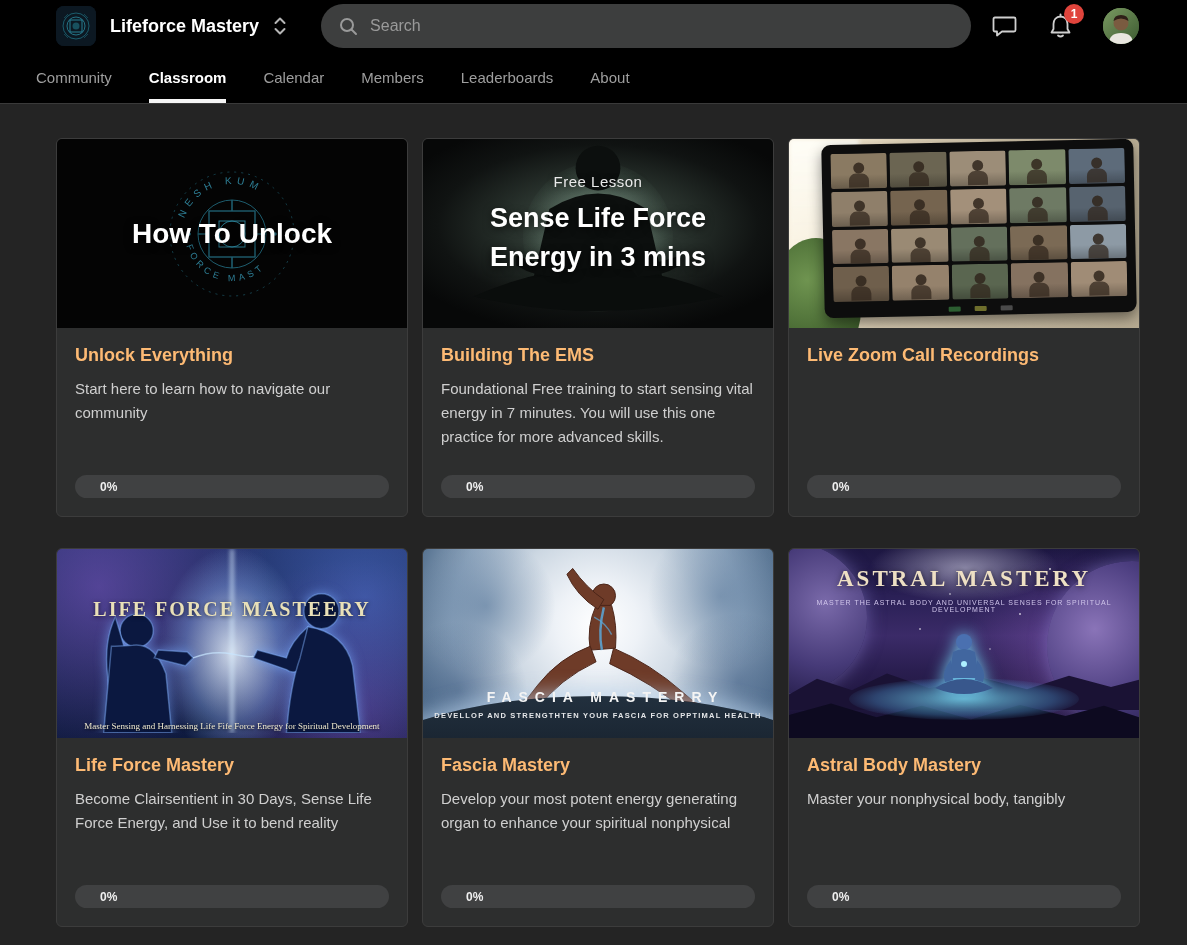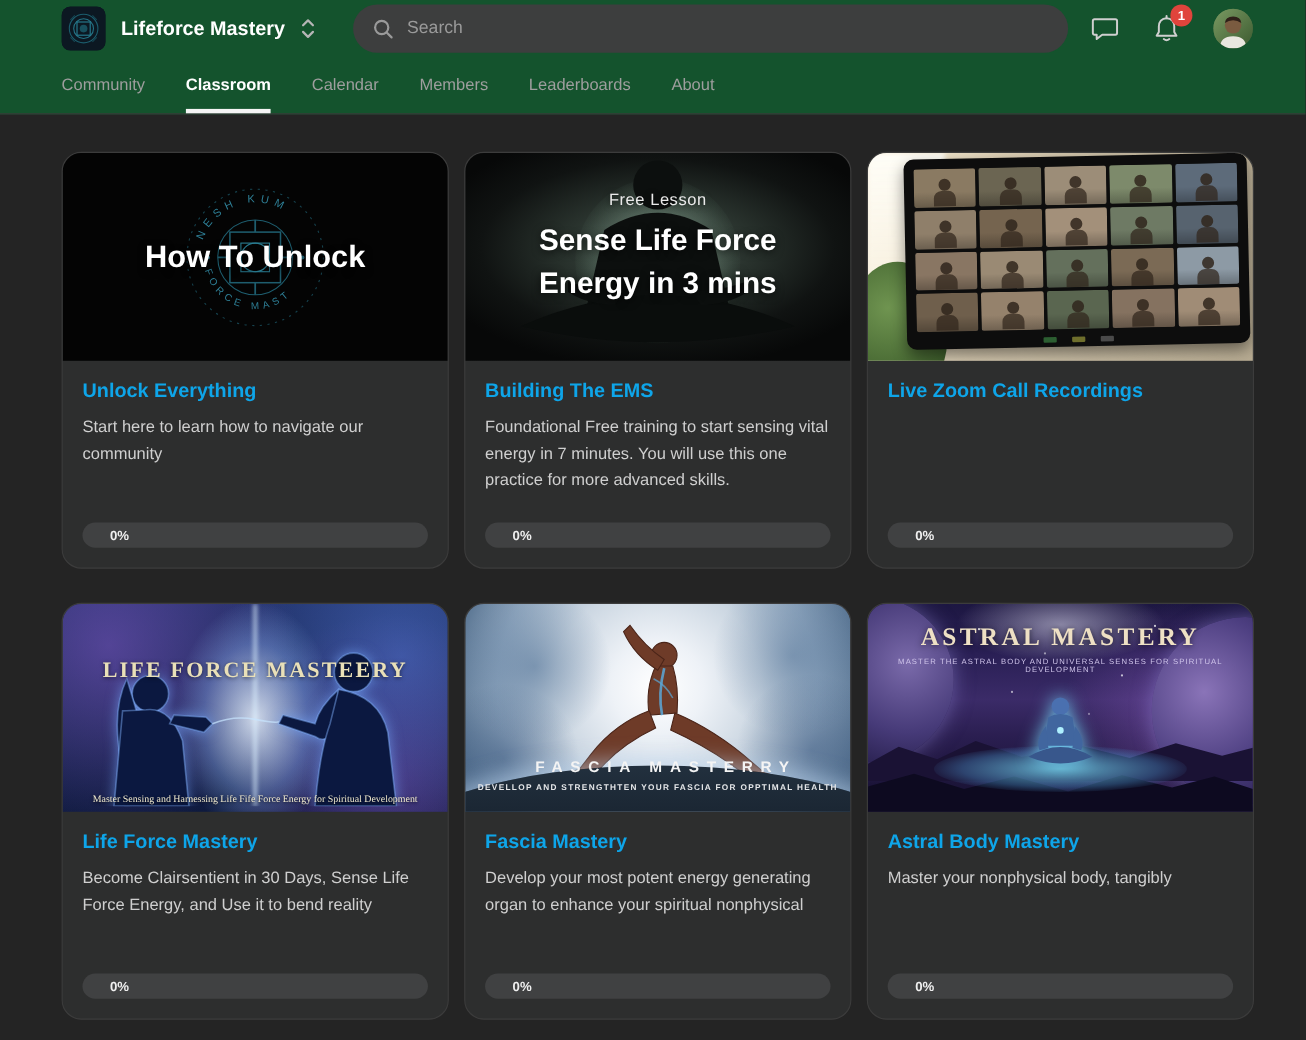--- a/index.html
+++ b/index.html
@@ -1,46 +1,46 @@
 <!DOCTYPE html>
 <html><head>
 <meta charset="utf-8">
 <style>
   * { margin:0; padding:0; box-sizing:border-box; }
   html,body { width:1187px; height:945px; overflow:hidden; }
   body { background:#242424; font-family:"Liberation Sans", sans-serif; color:#f0f0f0; }
 
   
-  .header { background:#14532d; border-bottom:1px solid #3a3a3a; height:104px; }
+  .header { background:#000000; border-bottom:1px solid #3a3a3a; height:104px; }
   .topbar { display:flex; align-items:center; height:52px; padding:0 48px 0 56px; }
   .logo { width:40px; height:40px; border-radius:8px; background:#0c1822; position:relative; flex:0 0 auto; overflow:hidden; }
   .logo svg { position:absolute; inset:0; }
   .community-name { font-size:18px; font-weight:700; color:#ffffff; margin-left:14px; white-space:nowrap; }
   .switcher { margin-left:14px; cursor:pointer; display:flex; align-items:center; }
   .searchbar { margin-left:34px; width:650px; height:44px; background:#3d3e3e; border-radius:22px; display:flex; align-items:center; padding:0 18px; }
   .searchbar svg { flex:0 0 auto; }
   .searchbar input { background:transparent; border:none; outline:none; color:#e8e8e8; font-size:16px; margin-left:12px; width:100%; font-family:"Liberation Sans", sans-serif; }
   .searchbar input::placeholder { color:#9a9a9a; }
   .top-actions { display:flex; align-items:center; margin-left:auto; gap:30px; }
   .icon-btn { position:relative; cursor:pointer; display:flex; align-items:center; }
   .badge { position:absolute; top:-9px; right:-11px; min-width:20px; height:20px; border-radius:10px; background:#e0443c; color:#fff; font-size:12px; font-weight:700; display:flex; align-items:center; justify-content:center; padding:0 5px; }
   .avatar { width:36px; height:36px; border-radius:50%; overflow:hidden; cursor:pointer; background:linear-gradient(135deg,#6b8a56,#3c5a30); position:relative; }
 
   
-  .nav { display:flex; align-items:center; height:51px; padding:0 56px; gap:37px; }
+  .nav { display:flex; align-items:center; height:51px; padding:0 36px; gap:37px; }
   .tab { font-size:15px; color:#9e9e9e; cursor:pointer; position:relative; height:100%; display:flex; align-items:center; }
   .tab.active { color:#ffffff; font-weight:700; }
   .tab.active::after { content:""; position:absolute; left:0; right:0; bottom:0; height:4px; background:#f5f5f5; }
 
   
   .grid { margin:34px 47px 0 56px; display:grid; grid-template-columns:repeat(3,352px); column-gap:14px; row-gap:31px; }
-  .card { background:#2d2e2e; border:1px solid #3c3c3c; border-radius:18px; overflow:hidden; height:379px; display:flex; flex-direction:column; cursor:pointer; }
+  .card { background:#2d2e2e; border:1px solid #3c3c3c; border-radius:6px; overflow:hidden; height:379px; display:flex; flex-direction:column; cursor:pointer; }
   .cover { position:relative; height:189px; overflow:hidden; flex:0 0 auto; }
   .card-body { flex:1; display:flex; flex-direction:column; padding:17px 18px 18px 18px; }
-  .card-title { font-size:18px; font-weight:700; color:#0ea5e9; margin-bottom:11px; }
+  .card-title { font-size:18px; font-weight:700; color:#fdba74; margin-bottom:11px; }
   .card-desc { font-size:15px; line-height:1.6; color:#cfcfcf; }
   .progress { margin-top:auto; height:23px; border-radius:12px; background:#404142; display:flex; align-items:center; }
   .progress span { font-size:12px; font-weight:700; color:#efefef; padding-left:25px; }
 
   
   .cover1 { background:#040404; }
   .cover1 svg.emblem { position:absolute; left:50%; top:50%; width:170px; height:170px; transform:translate(-50%,-50%); }
   .c-heading { position:absolute; left:0; right:0; top:50%; transform:translateY(-50%); text-align:center; font-weight:700; color:#ffffff; font-size:28px; line-height:1.42; text-shadow:0 2px 8px rgba(0,0,0,.8); }
 
   

